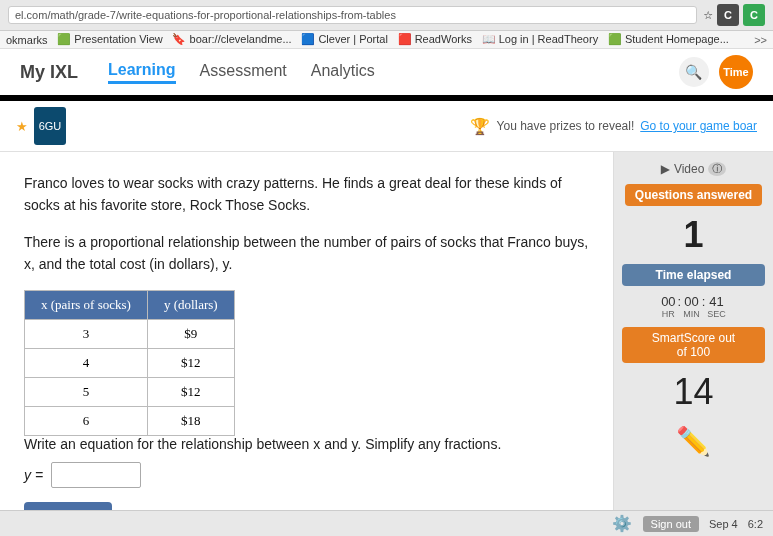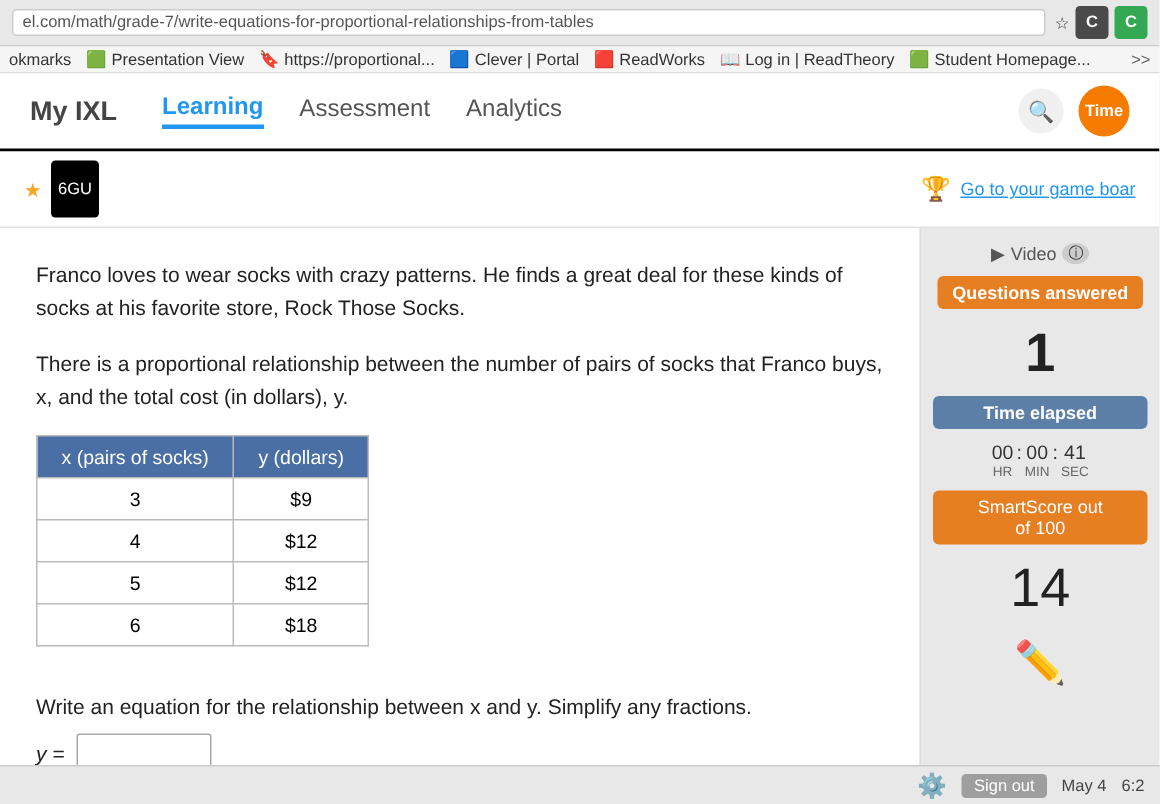--- a/index.html
+++ b/index.html
@@ -56,21 +56,21 @@
     .bookmark-item {
       display: flex; align-items: center; gap: 2px;
       cursor: pointer;
       color: #333;
     }
     .bm-arrow { margin-left: auto; font-size: 11px; color: #666; }
 
     
     .top-nav {
       background: white;
-      border-bottom: 2px solid #000000;
+      border-bottom: 6px solid #000000;
       display: flex;
       align-items: center;
       padding: 0 20px;
       height: 52px;
     }
     .nav-logo {
       font-size: 18px;
       font-weight: bold;
       color: #444;
       margin-right: 30px;
@@ -158,21 +158,22 @@
     .proportion-text {
       font-size: 14px;
       color: #222;
       line-height: 1.6;
       margin-bottom: 14px;
     }
 
     
     .data-table {
       border-collapse: collapse;
-      margin-bottom: 32px;
+      margin-bottom: 0;
+      font-family: Liberation Serif, serif;
     }
     .data-table th, .data-table td {
       border: 1px solid #bbb;
       padding: 6px 16px;
       text-align: center;
       font-size: 13px;
     }
     .data-table th {
       background: #4a6fa5;
       color: white;
@@ -327,21 +328,21 @@
   <div class="browser-icons">
     <span>☆</span>
     <div class="browser-icon-btn">C</div>
     <div class="browser-icon-btn green">C</div>
   </div>
 </div>
 
 <div class="bookmarks-bar">
   <span class="bookmark-item">okmarks</span>
   <span class="bookmark-item">🟩 Presentation View</span>
-  <span class="bookmark-item">🔖 https://proportional...</span>
+  <span class="bookmark-item">🔖 boar://clevelandme...</span>
   <span class="bookmark-item">🟦 Clever | Portal</span>
   <span class="bookmark-item">🟥 ReadWorks</span>
   <span class="bookmark-item">📖 Log in | ReadTheory</span>
   <span class="bookmark-item">🟩 Student Homepage...</span>
   <span class="bm-arrow">&gt;&gt;</span>
 </div>
 
 <div class="top-nav">
   <div class="nav-logo">My IXL</div>
   <div class="nav-links">
@@ -351,24 +352,25 @@
   </div>
   <div class="nav-right">
     <div class="search-icon-btn">🔍</div>
     <div class="time-btn">Time</div>
   </div>
 </div>
 
 <div class="breadcrumb-bar">
   <div class="breadcrumb-left">
     <span class="breadcrumb-star">★</span>
-    <span style="background:#000000;color:white;padding:13px 5px;border-radius:3px;font-size:11px;">6GU</span>
+    <span style="background:#0c4a6e;color:white;padding:13px 5px;border-radius:3px;font-size:11px;">6GU</span>
   </div>
   <div class="breadcrumb-right">
     <span class="trophy-icon">🏆</span>
+    <span>You have prizes to reveal!</span>
     <a style="color:#2196F3;text-decoration:underline;cursor:pointer;">Go to your game boar</a>
   </div>
 </div>
 
 <div class="main-content">
 
   <div class="left-content">
     <p class="problem-text">Franco loves to wear socks with crazy patterns. He finds a great deal for these kinds of socks at his favorite store, Rock Those Socks.</p>
     <p class="proportion-text">There is a proportional relationship between the number of pairs of socks that Franco buys, x, and the total cost (in dollars), y.</p>
 
@@ -444,15 +446,15 @@
     <div class="smart-score-badge">SmartScore out of 100</div>
     <div class="smart-score-num">14</div>
 
     <div style="font-size:28px;color:#8d6e63;margin-top:4px;">✏️</div>
   </div>
 </div>
 
 <div class="bottom-bar">
   <span style="font-size:16px;">⚙️</span>
   <button class="sign-out-btn">Sign out</button>
-  <span>May 4</span>
+  <span>Sep 4</span>
   <span>6:2</span>
 </div>
 
 </body></html>

